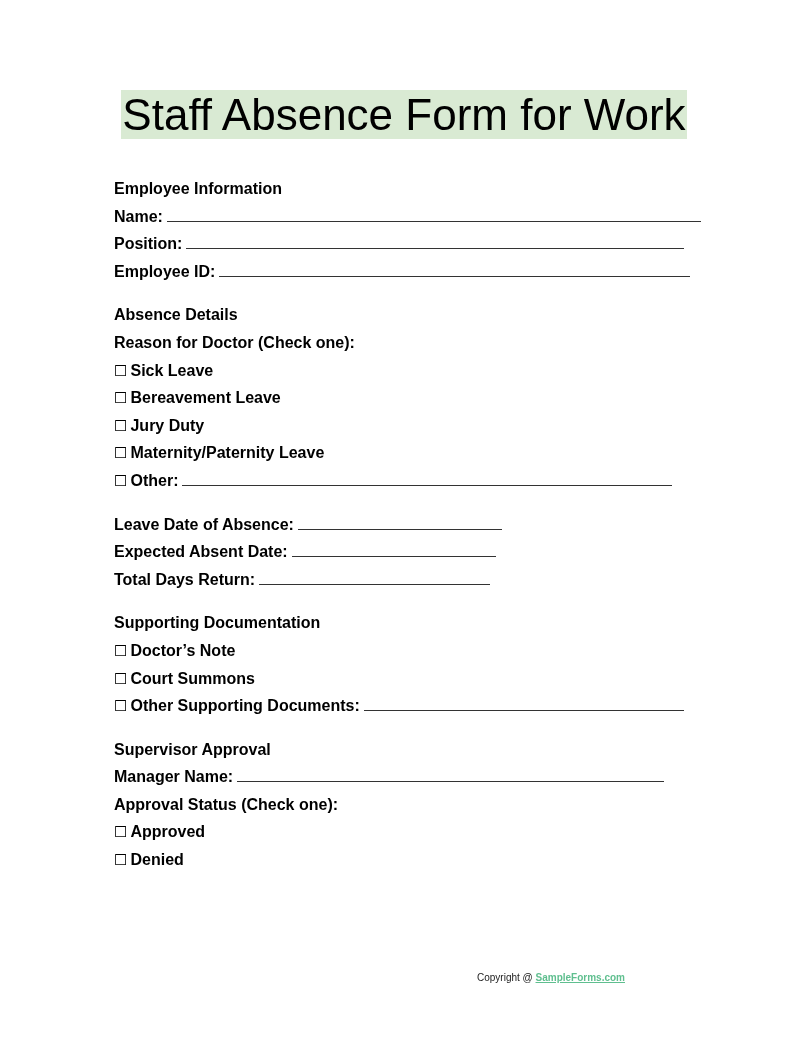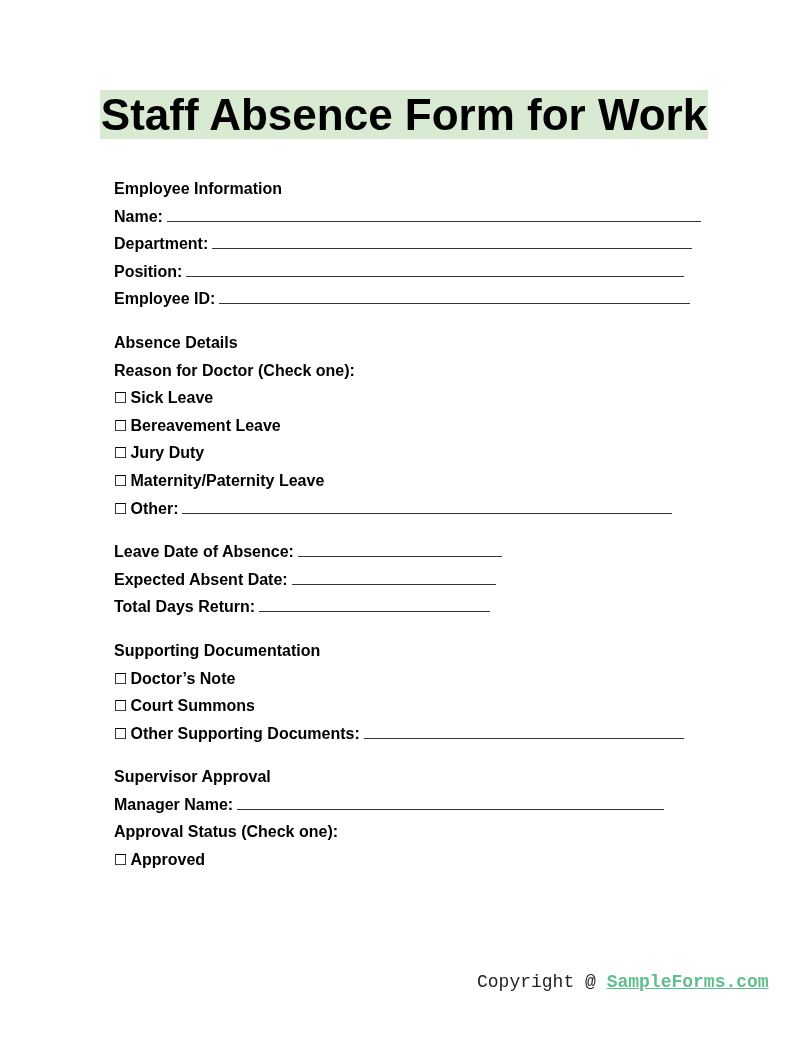--- a/index.html
+++ b/index.html
@@ -19,21 +19,21 @@
       position: absolute;
       top: 90px;
       left: 0;
       width: 808px;
       text-align: center;
     }
     .title {
       display: inline-block;
       background: #d9ead3;
       font-family: "Liberation Sans", sans-serif;
-      font-weight: bold;
+      font-weight: normal;
       font-size: 44px;
       line-height: 49px;
       padding: 0 1px;
       letter-spacing: 0px;
     }
     .content {
       position: absolute;
       left: 91px;
       top: 178px;
       width: 640px;
@@ -59,22 +59,22 @@
     .cb {
       font-weight: normal;
       font-family: "DejaVu Sans", sans-serif;
       font-size: 15px;
       margin-right: 3px;
     }
     .footer {
       position: absolute;
       left: 477px;
       top: 972px;
-      font-family: Liberation Mono, monospace;
-      font-size: 18px;
+      font-family: Liberation Sans, sans-serif;
+      font-size: 10px;
       color: #222222;
       white-space: nowrap;
     }
     .footer .brand {
       color: #5fbf8f;
       font-weight: bold;
       text-decoration: underline;
     }
   </style>
 </head>
@@ -82,23 +82,20 @@
 
 <div class="title-wrap">
   <span class="title">Staff Absence Form for Work</span>
 </div>
 
 <div class="content">
 
   <div class="line">Employee Information</div>
   <div class="line">
     <span>Name:</span><span class="blank" style="width:534px"></span>
-  </div>
-  <div class="line">
-    <span>Department:</span><span class="blank" style="width:480px"></span>
   </div>
   <div class="line">
     <span>Position:</span><span class="blank" style="width:498px"></span>
   </div>
   <div class="line">
     <span>Employee ID:</span><span class="blank" style="width:471px"></span>
   </div>
 
   <div class="gap"></div>
 
@@ -148,17 +145,20 @@
   <div class="gap"></div>
 
   <div class="line">Supervisor Approval</div>
   <div class="line">
     <span>Manager Name:</span><span class="blank" style="width:427px"></span>
   </div>
   <div class="line">Approval Status (Check one):</div>
   <div class="line">
     <span class="cb">☐</span><span>Approved</span>
   </div>
+  <div class="line">
+    <span class="cb">☐</span><span>Denied</span>
+  </div>
 </div>
 
 <div class="footer">
   <span>Copyright @ </span><span class="brand">SampleForms.com</span>
 </div>
 
 </body></html>

